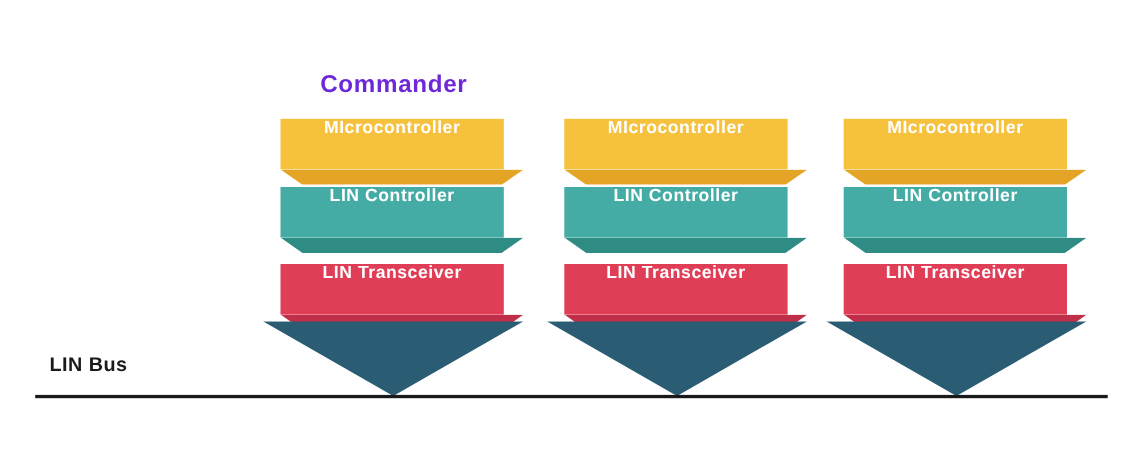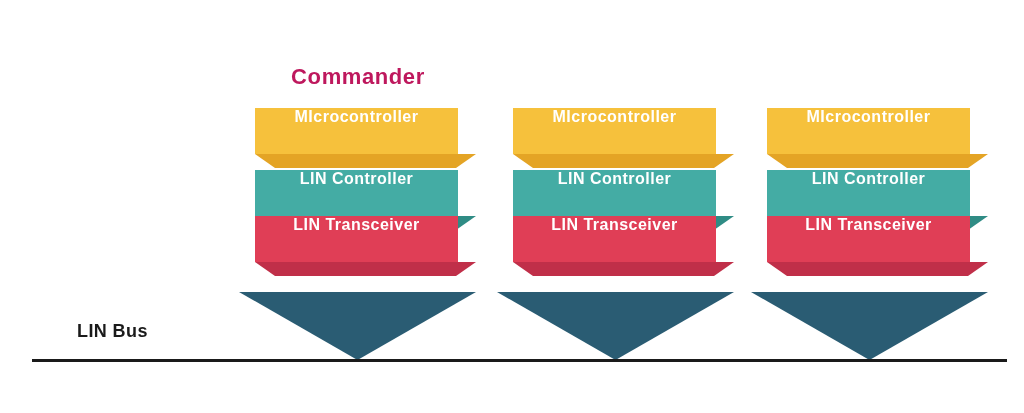--- a/index.html
+++ b/index.html
@@ -23,21 +23,21 @@
   }
   .col-title {
     position: absolute;
     top: 0;
     left: 0;
     width: 100%;
     text-align: center;
     font-size: 22px;
     font-weight: bold;
     letter-spacing: 0.6px;
-    color: #be185d;
+    color: #6d28d9;
   }
   .banner {
     position: absolute;
     left: 0;
     width: 240px;
     height: 60px;
   }
   .banner .rect {
     position: absolute;
     left: 17px;
@@ -58,21 +58,21 @@
   }
   .banner-label {
     color: #ffffff;
     font-size: 16px;
     font-weight: bold;
     letter-spacing: 0.5px;
     white-space: nowrap;
   }
   .banner-1 { top: 44px; }
   .banner-2 { top: 106px; }
-  .banner-3 { top: 152px; }
+  .banner-3 { top: 176px; }
   .arrow {
     position: absolute;
     left: 1px;
     top: 228px;
     width: 237px;
     height: 68px;
     clip-path: polygon(0 0, 100% 0, 50% 100%);
   }
   .bus-line {
     position: absolute;
@@ -82,21 +82,20 @@
     height: 3px;
   }
   .bus-label {
     position: absolute;
     left: 45px;
     top: 321px;
     font-size: 18px;
     font-weight: bold;
     letter-spacing: 0.4px;
     color: #1a1a1a;
-    margin-left: 32px;
   }
 </style>
 </head>
 <body>
 
 <div class="stage">
 
   <div class="column" style="left:238px">
     <div class="col-title">Commander</div>
     <div class="banner banner-1">

